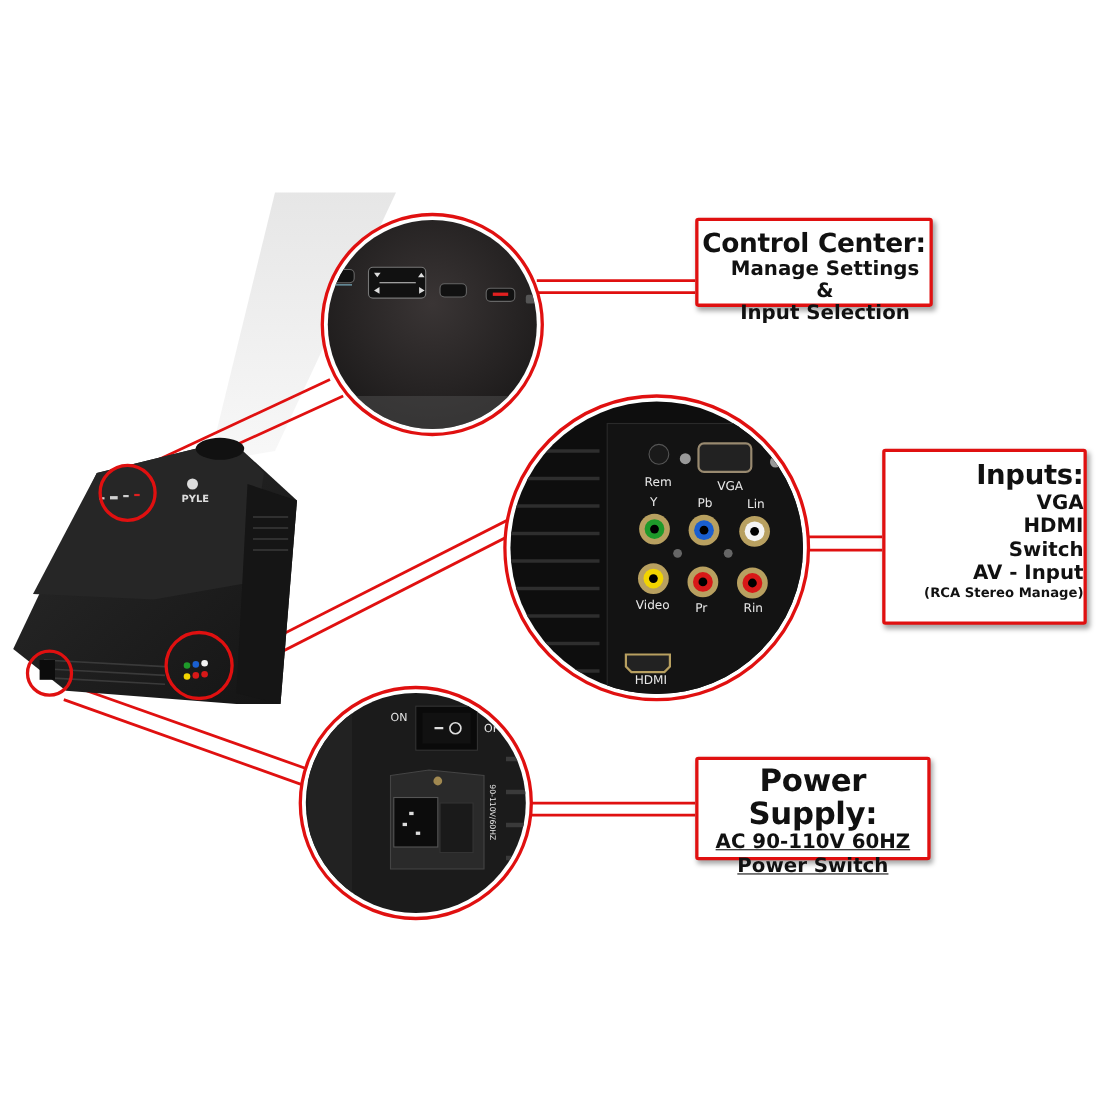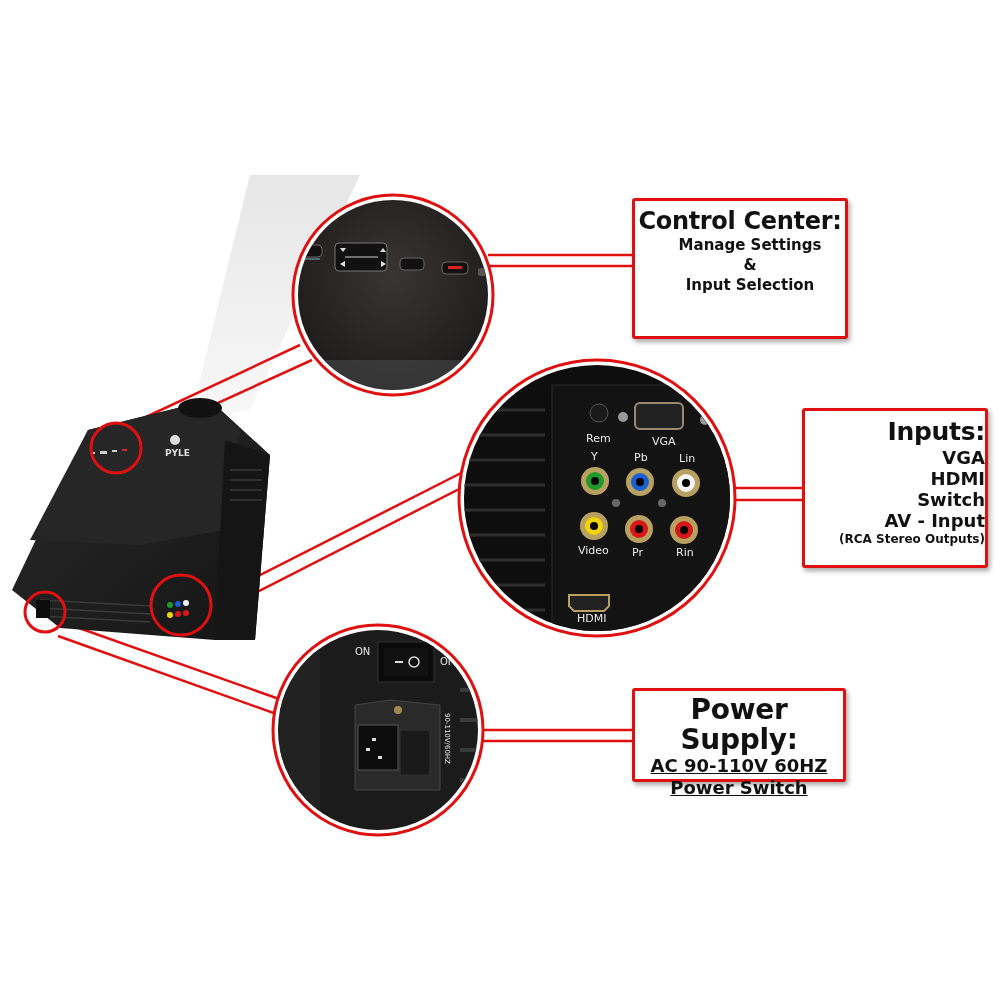--- a/index.html
+++ b/index.html
@@ -6,23 +6,23 @@
   body { width: 1000px; height: 1000px; position: relative; overflow: hidden;
          font-family: "DejaVu Sans", "Liberation Sans", sans-serif; }
   .stage { position: absolute; left: 0; top: 0; width: 1000px; height: 1000px; }
   .callout-box {
     position: absolute; background: #fff; border: 3px solid #e01010;
     border-radius: 3px; box-shadow: 2px 3px 5px rgba(0,0,0,0.35);
     color: #111; box-sizing: border-box;
   }
   .cb-title { font-weight: bold; letter-spacing: -0.3px; }
   .cb-line { font-weight: bold; }
-  #control-box { left: 632px; top: 198px; width: 216px; height: 141px; text-align: center; padding-top: 6px; }
+  #control-box { left: 632px; top: 198px; width: 216px; height: 81px; text-align: center; padding-top: 6px; }
   #control-box .cb-title { font-size: 24px; line-height: 28px; }
-  #control-box .cb-line { font-size: 15px; line-height: 20px; padding-left: 20px; }
+  #control-box .cb-line { font-size: 18px; line-height: 20px; padding-left: 20px; }
   #inputs-box { left: 802px; top: 408px; width: 186px; height: 160px; padding: 6px 0 0 10px; text-align: right; }
   #inputs-box .cb-title { font-size: 25px; line-height: 30px; }
   #inputs-box .cb-line { font-size: 18px; line-height: 21px; }
   #inputs-box .cb-small { font-size: 12px; line-height: 16px; font-weight: bold; }
   #power-box { left: 632px; top: 688px; width: 214px; height: 94px; text-align: center; padding-top: 4px; }
   #power-box .cb-title { font-size: 28px; line-height: 30px; }
   #power-box .cb-line { font-size: 18px; line-height: 22px; text-decoration: underline; }
 </style>
 </head>
 <body>
@@ -257,21 +257,21 @@
   <div class="cb-line">Input Selection</div>
 </div>
 
 
 <div class="callout-box" id="inputs-box">
   <div class="cb-title">Inputs:</div>
   <div class="cb-line">VGA</div>
   <div class="cb-line">HDMI</div>
   <div class="cb-line">Switch</div>
   <div class="cb-line">AV - Input</div>
-  <div class="cb-small">(RCA Stereo Outputs)</div>
+  <div class="cb-small">(RCA Stereo Manage)</div>
 </div>
 
 
 <div class="callout-box" id="power-box">
   <div class="cb-title">Power Supply:</div>
   <div class="cb-line">AC 90-110V 60HZ</div>
   <div class="cb-line">Power Switch</div>
 </div>
 </div>
 

